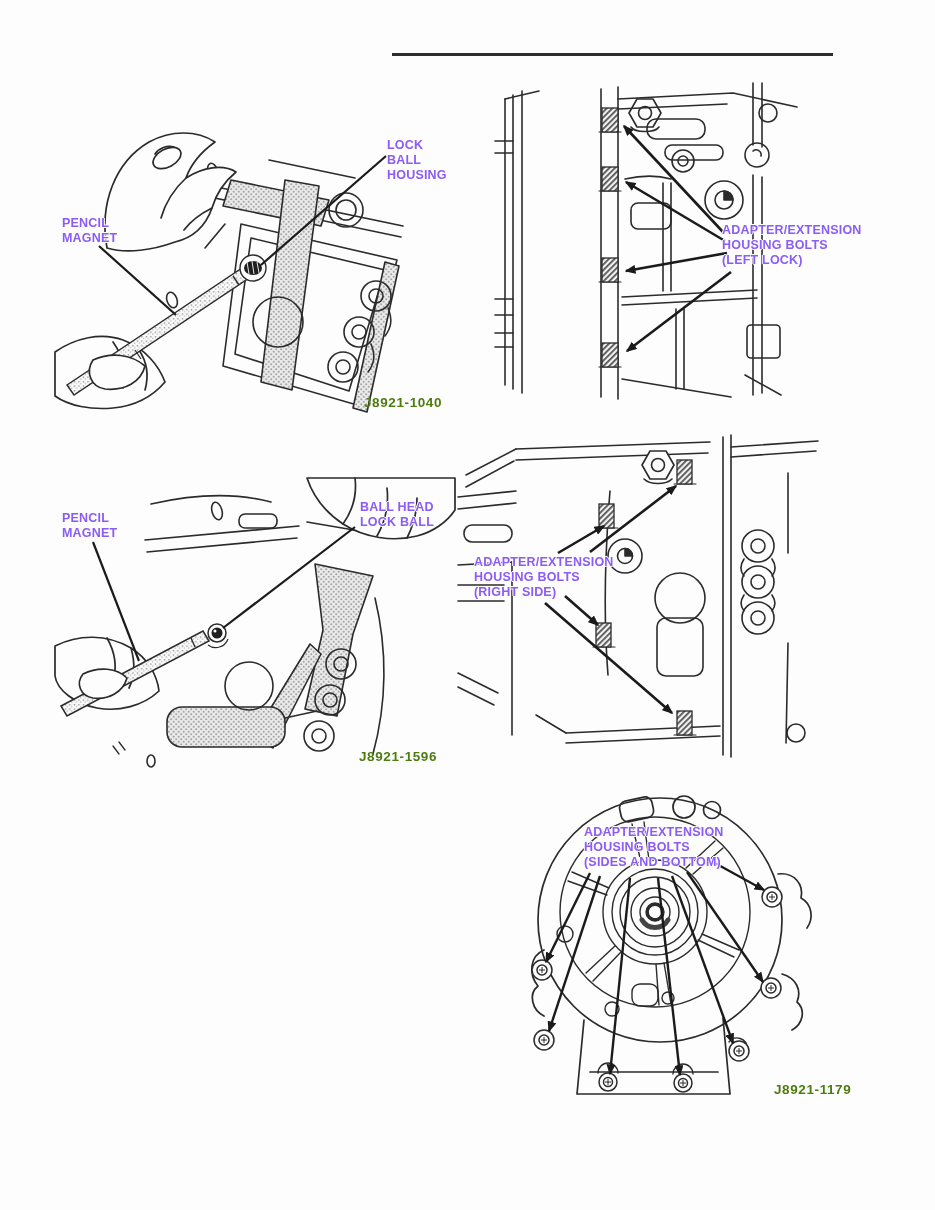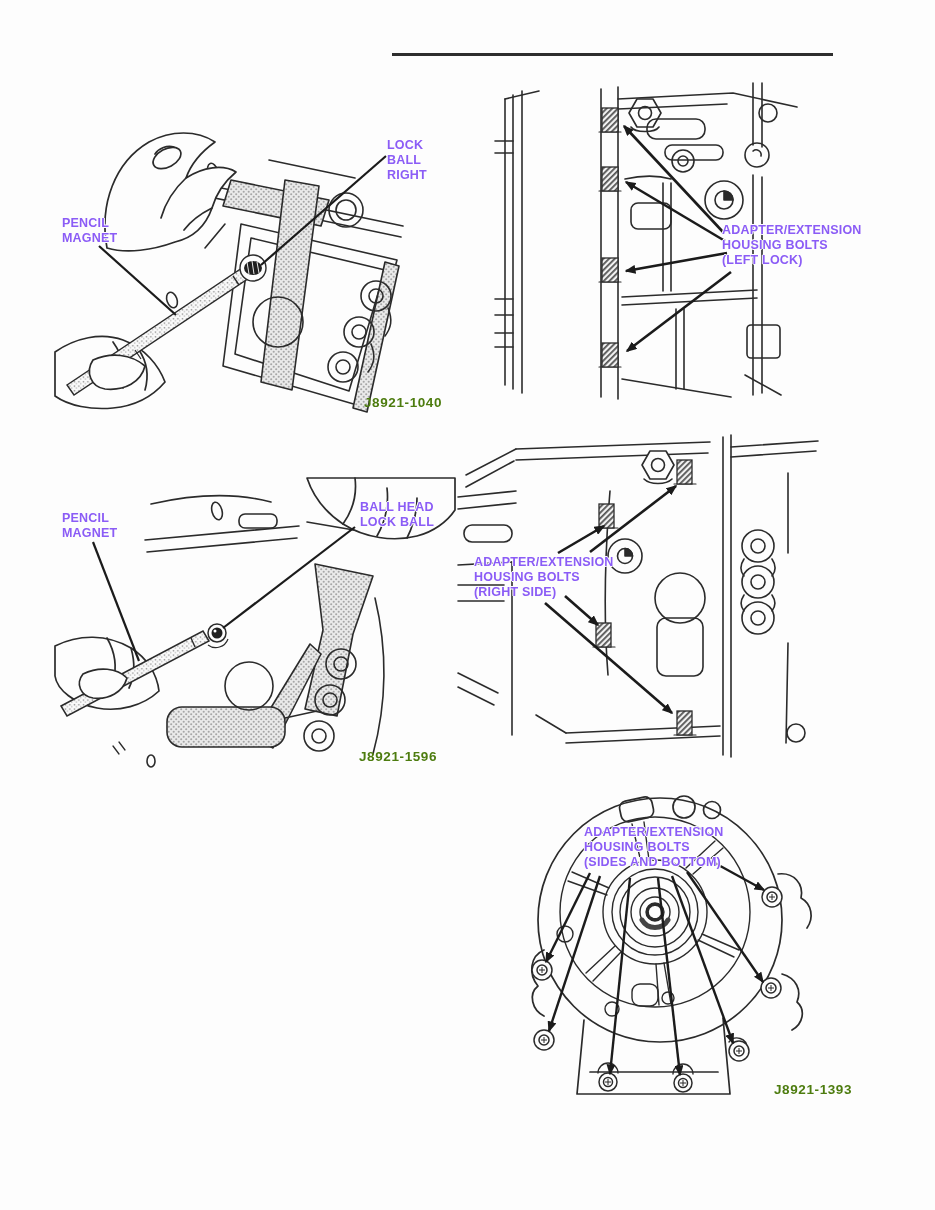--- a/index.html
+++ b/index.html
@@ -333,21 +333,21 @@
     </g>
   </svg>
 
   <div class="callout" style="left:62px;top:216px">
     <span>PENCIL</span>
     <span>MAGNET</span>
   </div>
   <div class="callout" style="left:387px;top:138px">
     <span>LOCK</span>
     <span>BALL</span>
-    <span>RIGHT</span>
+    <span>HOUSING</span>
   </div>
   <div class="figno" style="left:364px;top:395px">J8921-1040</div>
 
   <div class="callout" style="left:722px;top:223px">
     <span>ADAPTER/EXTENSION</span>
     <span>HOUSING BOLTS</span>
     <span>(LEFT LOCK)</span>
   </div>
 
   <div class="callout" style="left:62px;top:511px">
@@ -364,15 +364,15 @@
     <span>ADAPTER/EXTENSION</span>
     <span>HOUSING BOLTS</span>
     <span>(RIGHT SIDE)</span>
   </div>
 
   <div class="callout" style="left:584px;top:825px">
     <span>ADAPTER/EXTENSION</span>
     <span>HOUSING BOLTS</span>
     <span>(SIDES AND BOTTOM)</span>
   </div>
-  <div class="figno" style="left:774px;top:1082px">J8921-1393</div>
+  <div class="figno" style="left:774px;top:1082px">J8921-1179</div>
 
 </div>
 
 </body></html>

